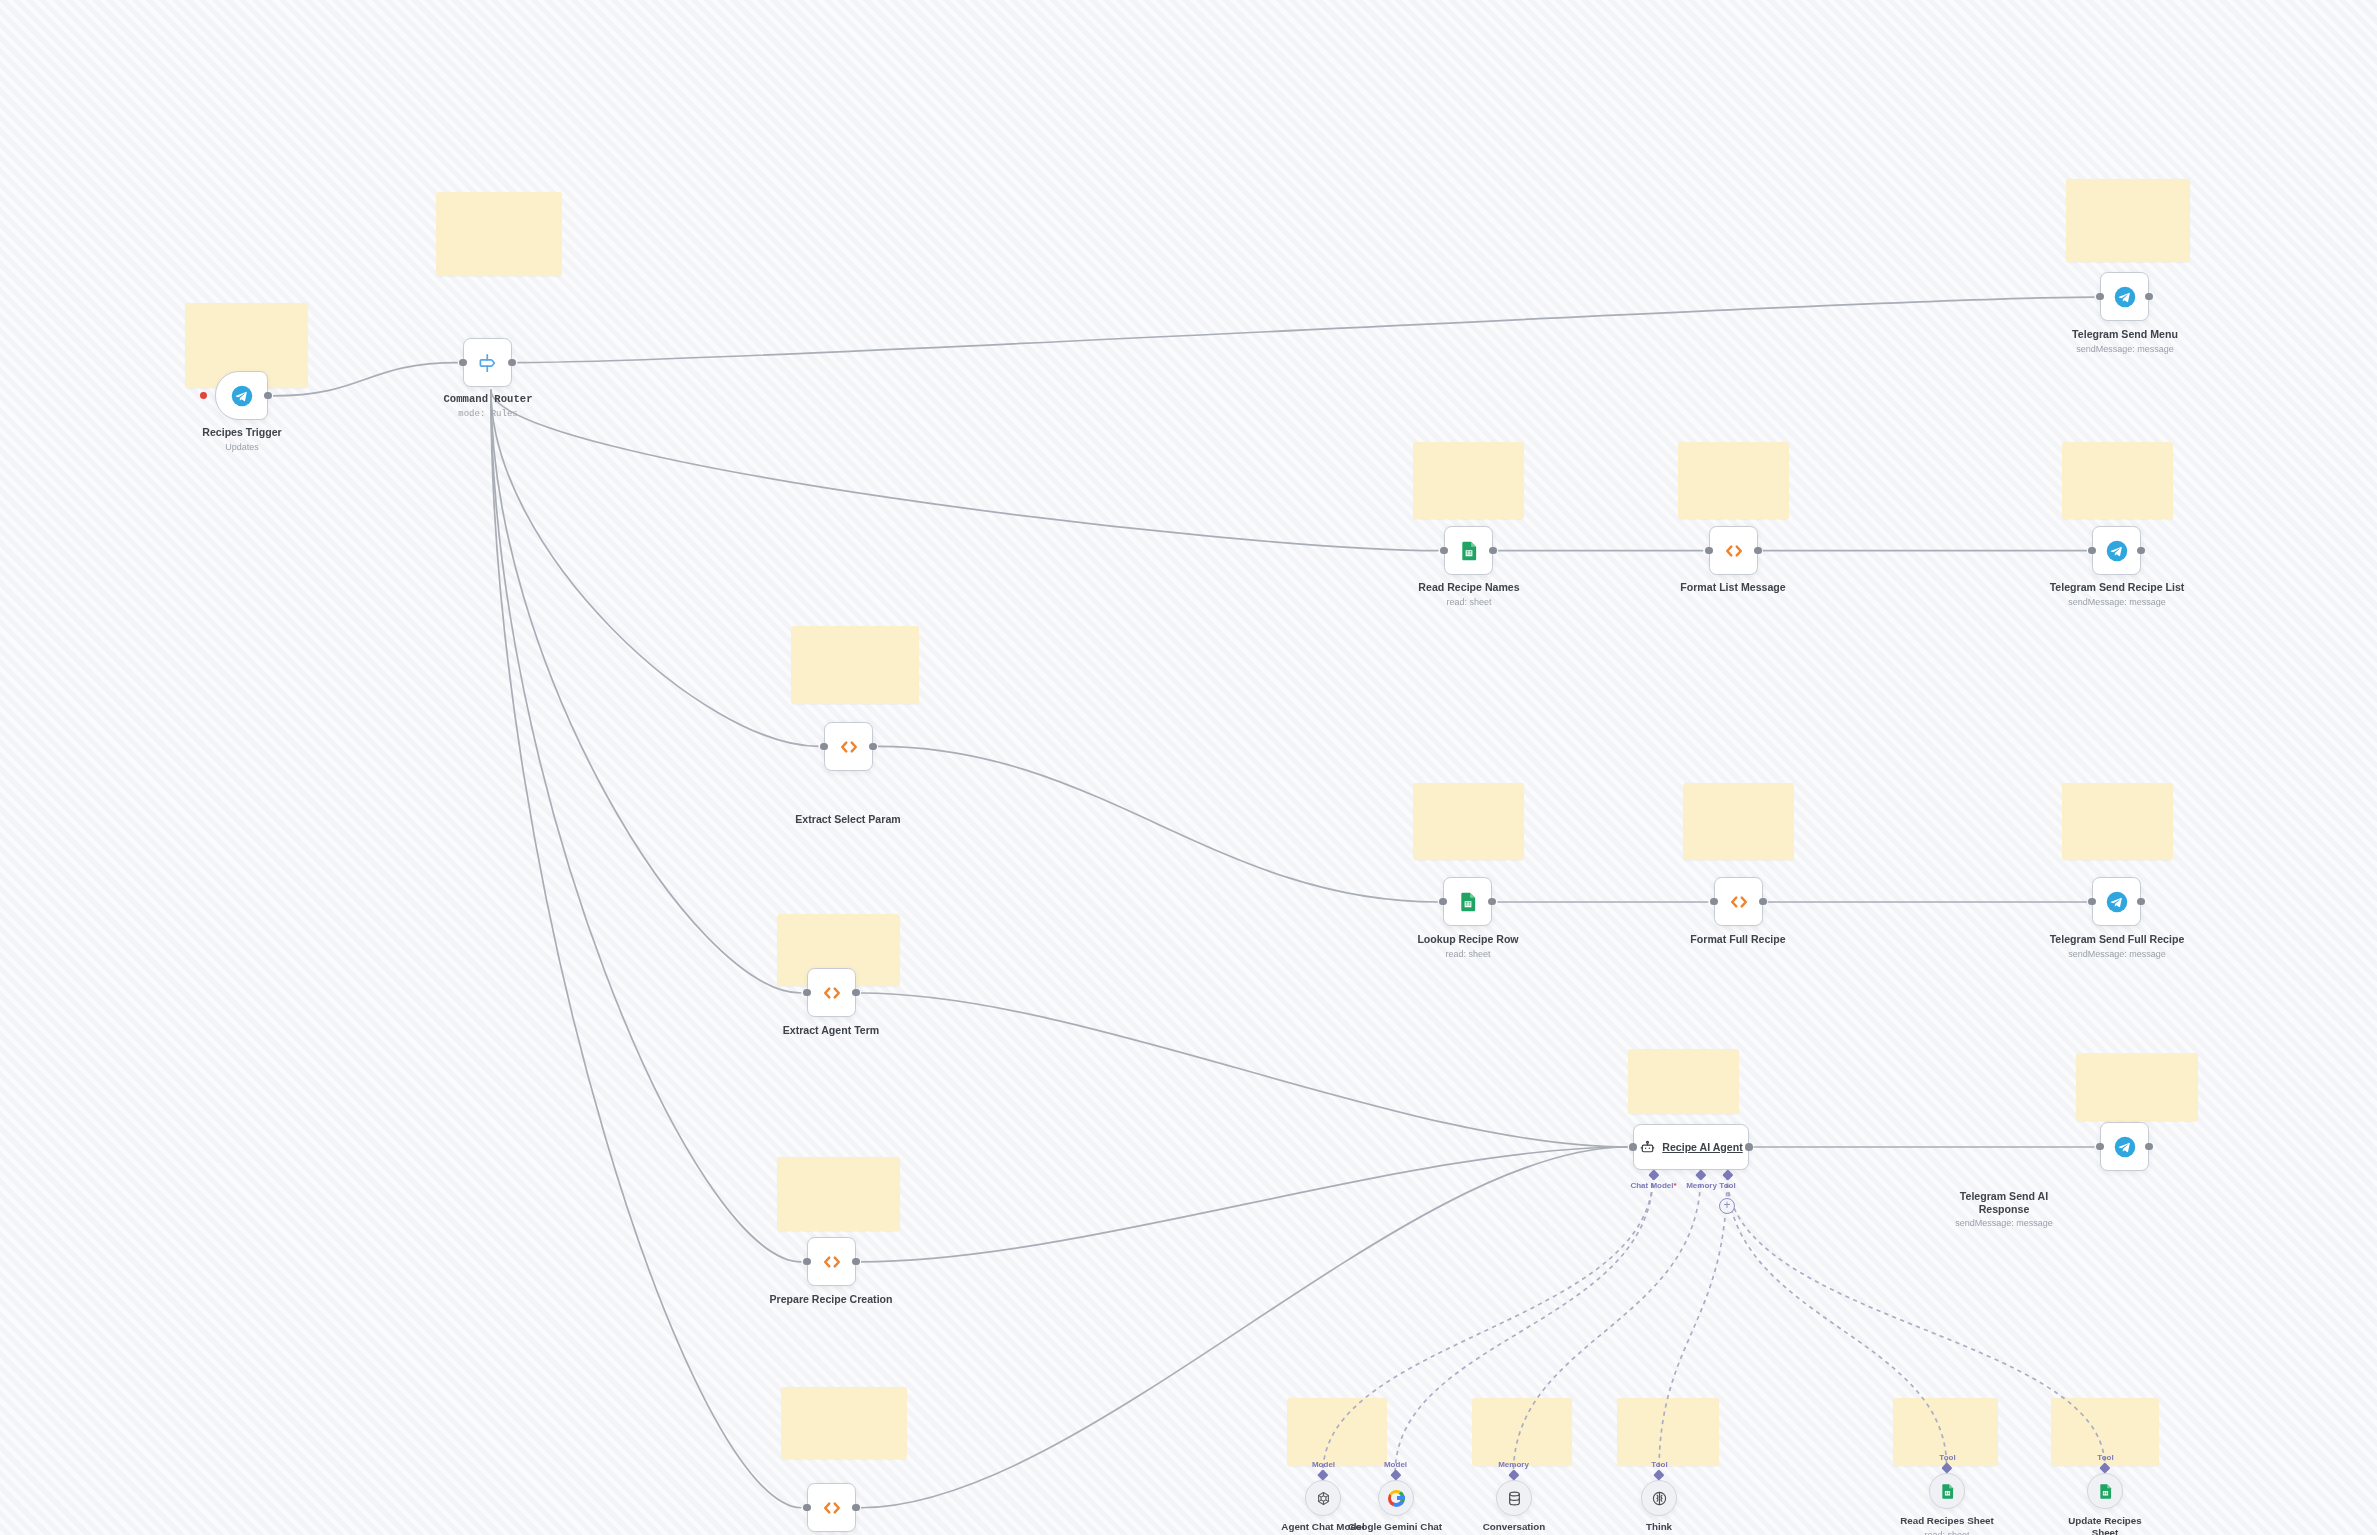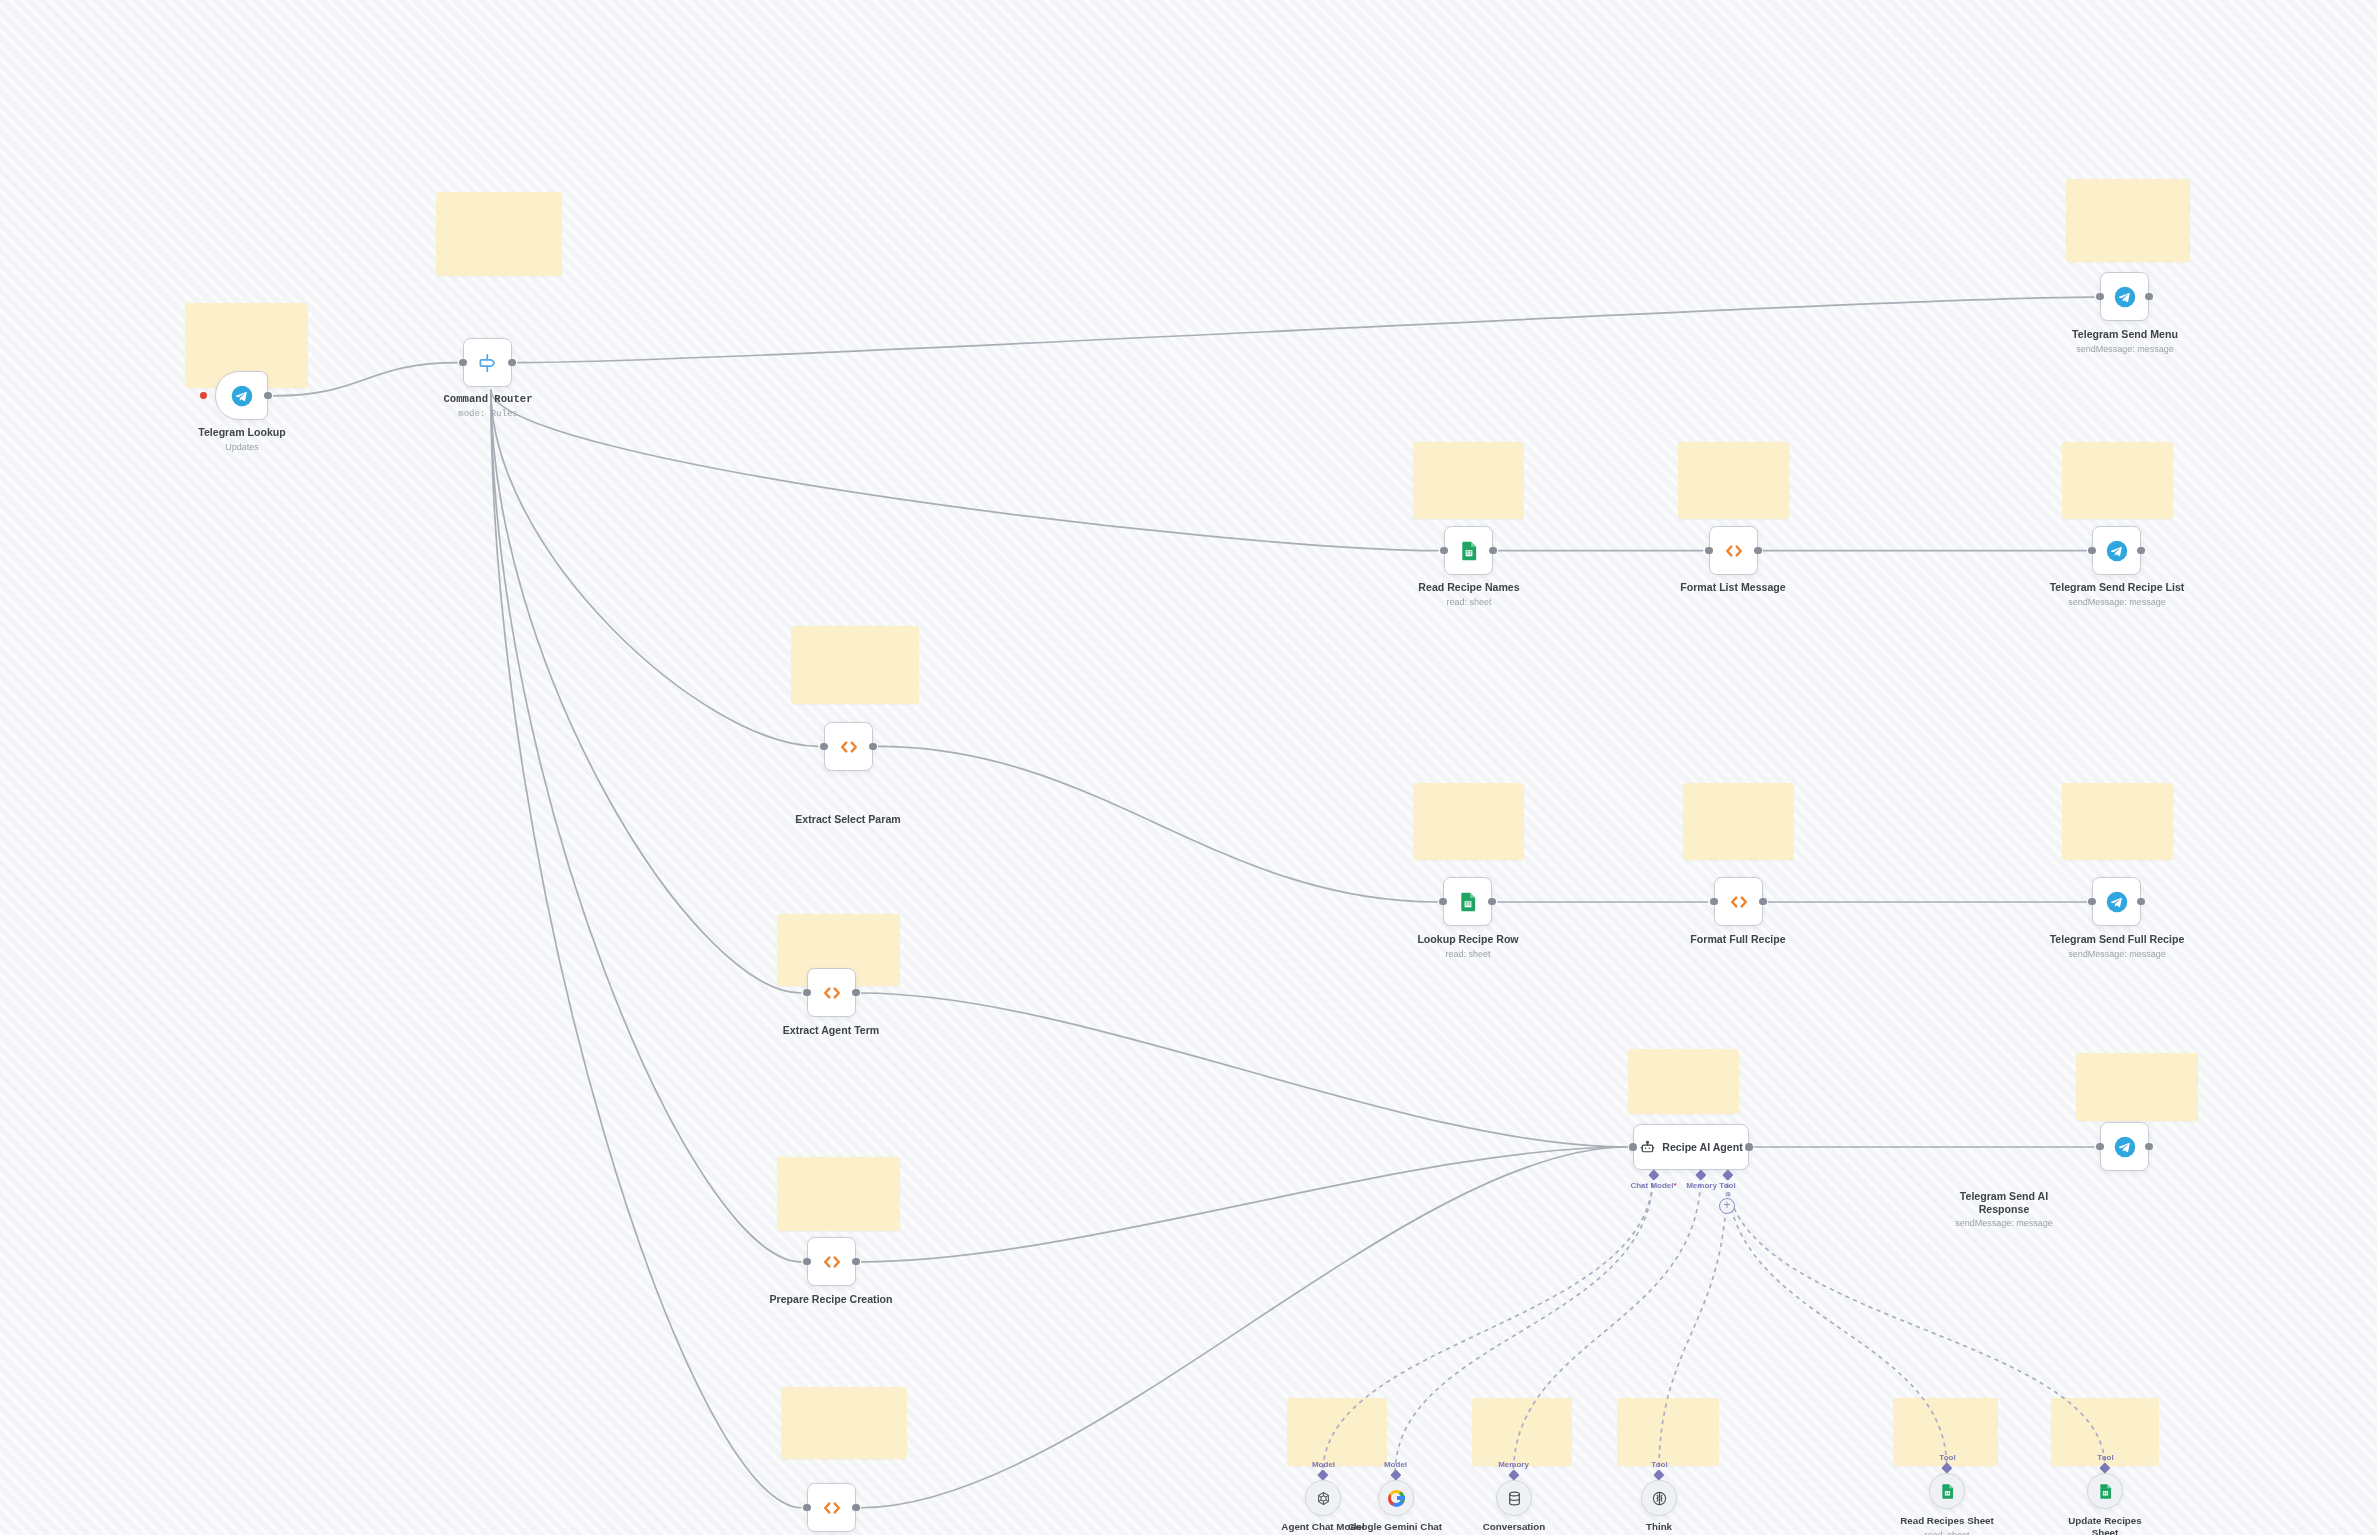--- a/index.html
+++ b/index.html
@@ -14,21 +14,21 @@
   .nodebox{
     position:absolute;z-index:3;background:#fff;border:1.3px solid #c7cbd4;border-radius:7.7px;
     display:flex;align-items:center;justify-content:center;gap:6px;
     box-shadow:0 1.7px 5.1px rgba(70,76,90,.08);box-sizing:border-box;
   }
   .nodebox.trigger{border-radius:24px 7.7px 7.7px 24px;}
   .nodebox.circle{border-radius:50%;background:#eff1f5;border-color:#d3d6de;}
   .icon{width:22px;height:22px;display:block;}
   .icon.icon-sm{width:17px;height:17px;}
   .icon svg{display:block;width:100%;height:100%;}
-  .agent-label{font-size:10.6px;font-weight:700;color:#3d4148;white-space:nowrap;}
+  .agent-label{font-size:10.6px;font-weight:700;color:#3d4148;white-space:nowrap;text-decoration:underline;}
   .dot{position:absolute;width:7.7px;height:7.7px;border-radius:50%;background:#878c96;top:50%;margin-top:-3.8px;z-index:4;}
   .dot.out{right:-5.1px;} .dot.in{left:-5.1px;}
   .labelwrap{position:absolute;z-index:3;text-align:center;pointer-events:none;}
   .nlabel{font-size:10.6px;font-weight:700;color:#3f434a;line-height:1.22;}
   .labelwrap.small .nlabel{font-size:9.8px;}
   .nsub{margin-top:2.6px;font-size:9px;color:#9aa0ab;line-height:1.15;}
   .diamond{position:absolute;width:7.7px;height:7.7px;background:#7c79b8;transform:rotate(45deg);border-radius:1.3px;z-index:4;}
   .connlabel{position:absolute;width:77px;text-align:center;font-size:8px;font-weight:700;color:#7c79b8;z-index:4;}
   .req{color:#e0453a;}
   .plusbtn{
@@ -93,21 +93,21 @@
       <span class="icon">
         <svg viewBox="0 0 24 24">
           <circle cx="12" cy="12" r="11.2" fill="#2fa6de"></circle>
           <path fill="#fff" d="M5.6 11.7l10.7-4.2c.55-.22 1.05.12.86.95l-1.82 8.6c-.14.62-.53.77-1.07.48l-2.8-2.07-1.35 1.3c-.15.15-.28.28-.57.28l.2-2.86 5.2-4.7c.23-.2-.05-.31-.35-.12l-6.42 4.04-2.77-.86c-.6-.19-.61-.6.19-.84z"></path>
         </svg>
       </span>
       <span class="dot out"></span>
     </div>
     <div class="errdot" style="left: 200px; top: 392px;"></div>
     <div class="labelwrap" style="left: 174px; top: 426px; width: 136px;">
-      <div class="nlabel">Telegram Lookup</div>
+      <div class="nlabel">Recipes Trigger</div>
       <div class="nsub">Updates</div>
     </div>
     <div class="nodebox box" style="left: 463px; top: 338px; width: 49px; height: 49px;">
       <span class="icon">
         <svg viewBox="0 0 24 24" fill="none" stroke="#56a8ea" stroke-width="1.9" stroke-linejoin="round">
           <path d="M4.7 8.6h10.9c.3 0 .58.13.77.36l2.2 2.54a.75.75 0 0 1 0 1l-2.2 2.54a1 1 0 0 1-.77.36H4.7a1 1 0 0 1-1-1V9.6a1 1 0 0 1 1-1z"></path>
           <path d="M11.2 15.4V21M11.2 3v5.6" stroke-linecap="round"></path>
         </svg>
       </span>
       <span class="dot out"></span>

